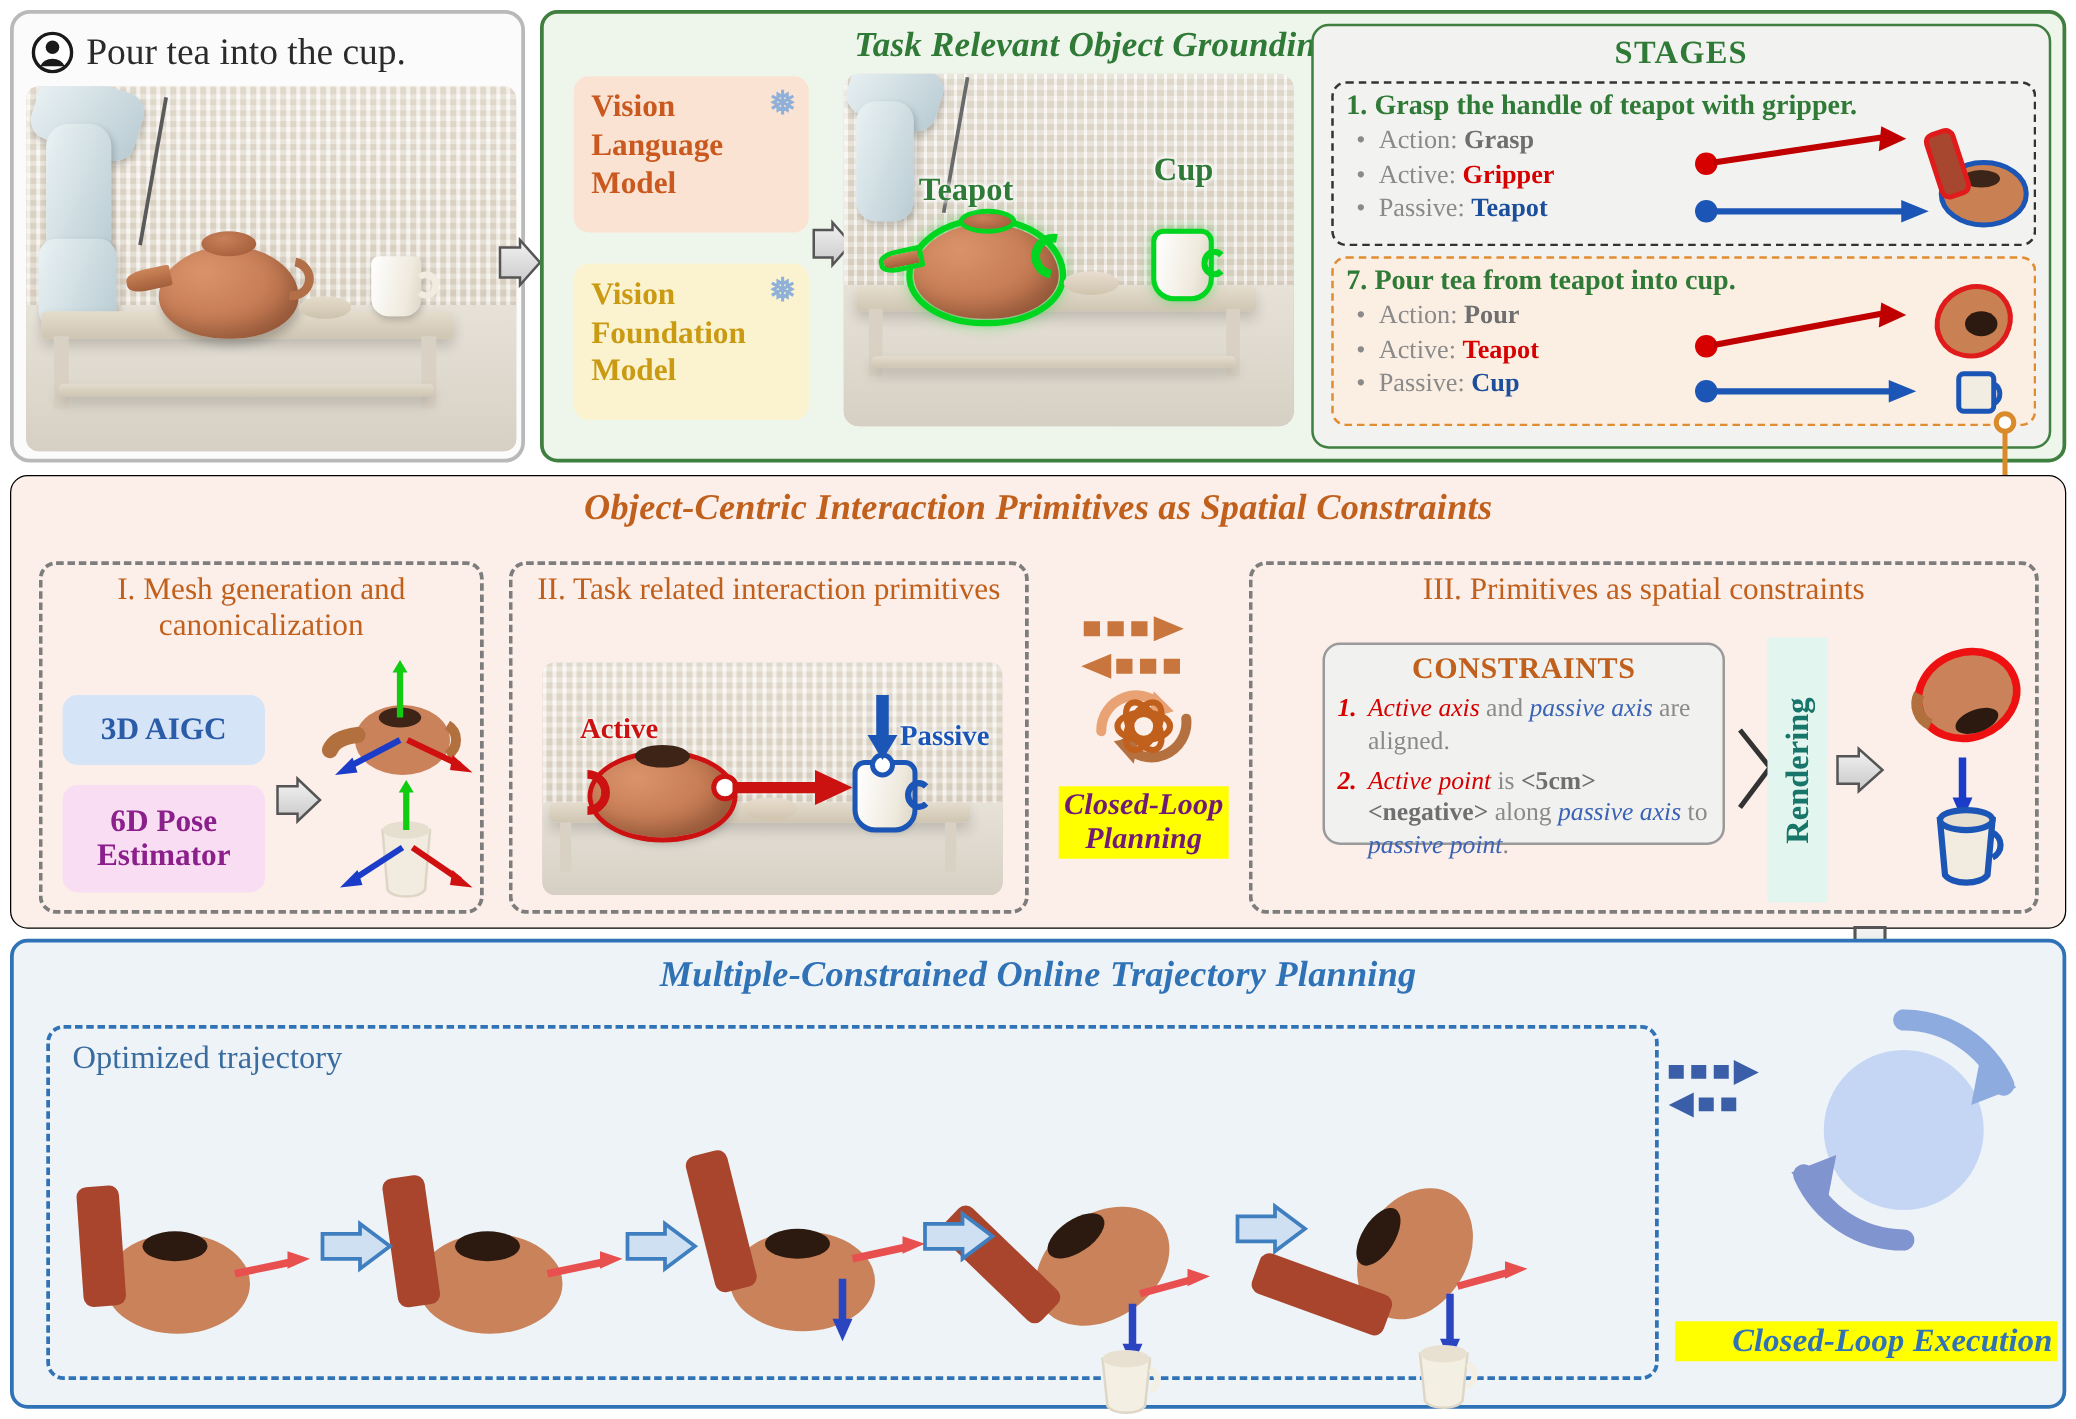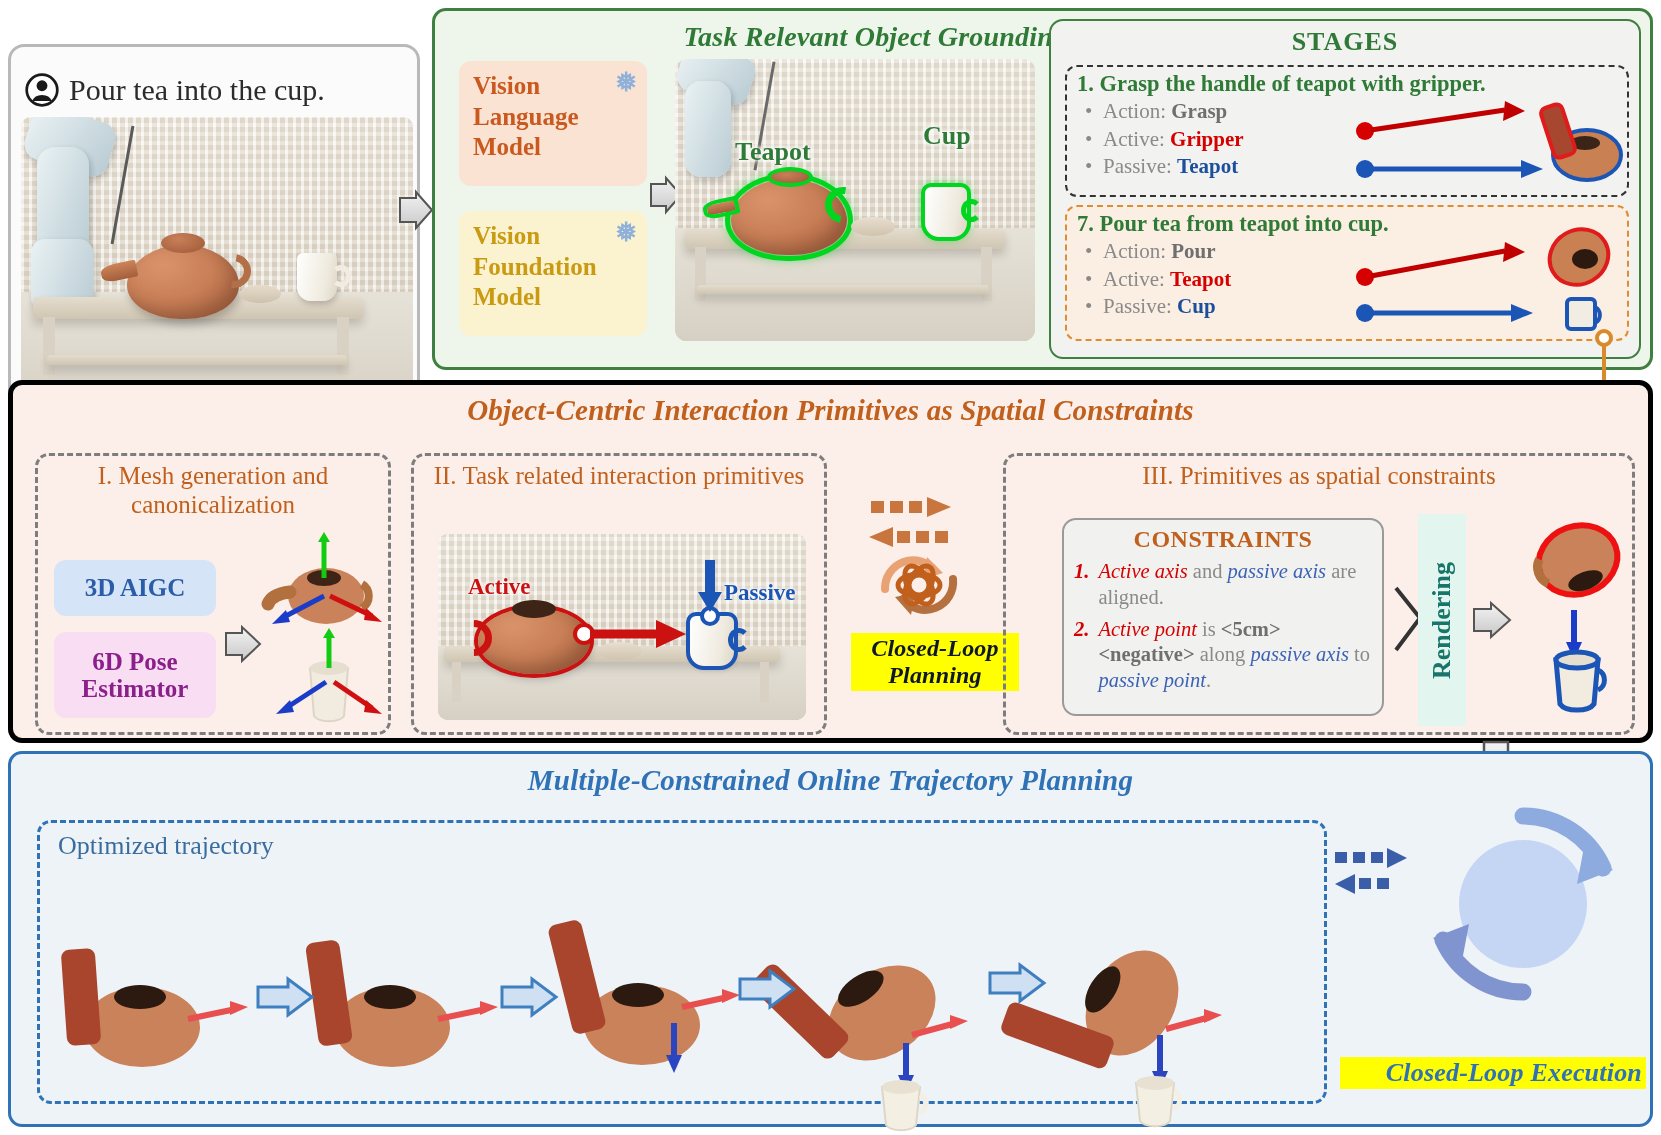--- a/index.html
+++ b/index.html
@@ -13,21 +13,21 @@
   .page { position: absolute; inset: 0; padding: 8px; }
 
   
   .panel { position: absolute; border-radius: 14px; }
   .title-italic { font-style: italic; font-weight: bold; letter-spacing: .2px; }
 
   
   #instruction-panel {
     left: 8px; top: 8px; width: 412px; height: 362px;
     border: 3px solid #b9b9b9; background: #fbfbfb;
-    border-radius: 16px; padding: 20px 10px; margin-top: 36px;
+    border-radius: 16px; padding: 8px 10px;
   }
   .instr-head { display: flex; align-items: center; gap: 10px; height: 46px; padding-left: 4px;}
   .instr-text { font-size: 30px; color: #2b2b2b; }
   .avatar { width: 34px; height: 34px; flex: 0 0 34px; }
 
   .photo {
     border-radius: 10px; overflow: hidden; position: relative;
     background: linear-gradient(175deg,#e9e3d8 0%, #ded6c8 38%, #cfc6b6 70%, #c2b9a8 100%);
   }
   #instr-photo { width: 392px; height: 292px; margin-top: 4px; }
@@ -106,57 +106,57 @@
   .stage-list { list-style:none; margin-top: 1px; }
   .stage-list li { font-size: 21px; color:#8a8a8a; line-height: 1.31; padding-left: 26px; position:relative; }
   .stage-list li::before { content:"•"; position:absolute; left: 8px; color:#8a8a8a; }
   .v-grey { color:#6f6f6f; font-weight:bold; }
   .v-red { color:#d60000; font-weight:bold; }
   .v-blue { color:#1b4f9c; font-weight:bold; }
 
   
   #primitives-panel {
     left: 8px; top: 380px; width: 1645px; height: 363px;
-    border: 5px solid #000000; background: #fcefe9;
+    border: 1px solid #000000; background: #fcefe9;
   }
   #primitives-title { text-align:center; color:#c1601d; font-size: 29px; margin-top: 9px; }
   .sub-box { position:absolute; border: 3px dashed #7d7d7d; border-radius: 14px; }
   #sub-I { left: 22px; top: 68px; width: 356px; height: 282px; }
   #sub-II { left: 398px; top: 68px; width: 416px; height: 282px; }
   #sub-III { left: 990px; top: 68px; width: 632px; height: 282px; }
   .sub-title { text-align:center; color:#c1601d; font-size: 25px; line-height: 1.14; padding: 6px 8px 0; }
 
   .tag-chip { position:absolute; border-radius: 12px; font-size: 25px; font-weight:bold;
      display:flex; align-items:center; justify-content:center; text-align:center; line-height:1.1; }
   #aigc-chip { left: 16px; top: 104px; width: 162px; height: 56px; background:#d6e4f7; color:#2a5ca8; }
   #pose-chip { left: 16px; top: 176px; width: 162px; height: 86px; background:#f9ddf2; color:#8b1f8b; }
 
   #constraints-box {
-    position:absolute; left: 56px; top: 62px; width: 322px; height: 198px;
+    position:absolute; left: 56px; top: 62px; width: 322px; height: 162px;
     border: 2px solid #9a9a9a; border-radius: 14px; background:#f1f1ef; padding: 6px 10px;
   }
   #constraints-title { text-align:center; color:#c1601d; font-size: 24px; font-weight:bold; letter-spacing:.5px;}
   .c-item { font-size: 20.5px; color:#8a8a8a; line-height:1.26; display:flex; gap:9px; margin-top: 6px; }
   .c-num { color:#d60000; font-style:italic; font-weight:bold; flex:0 0 auto; }
   .i-red { color:#d60000; font-style:italic; }
   .i-blue { color:#3a62b5; font-style:italic; }
   .b-grey { color:#6f6f6f; font-weight:bold; }
 
   #rendering-strip {
     position:absolute; left: 412px; top: 58px; width: 48px; height: 212px;
     background:#e2f5ef; display:flex; align-items:center; justify-content:center;
   }
   #rendering-strip span {
     writing-mode: vertical-rl; transform: rotate(180deg);
     font-size: 26px; font-weight:bold; color:#17756a;
   }
 
   #closed-loop-plan {
-    position:absolute; left: 838px; top: 248px; width: 168px;
-    background:#ffff00; color:#0f172a; font-size: 24px; text-align:center; line-height:1.12;
+    position:absolute; left: 838px; top: 248px; width: 136px;
+    background:#ffff00; color:#701a75; font-size: 24px; text-align:center; line-height:1.12;
     padding: 2px 3px;
   }
 
   
   #trajectory-panel {
     left: 8px; top: 751px; width: 1645px; height: 376px;
     border: 3px solid #2f72b5; background: #eef3f8;
   }
   #trajectory-title { text-align:center; color:#2f72b5; font-size: 29px; margin-top: 10px; }
   #traj-inner {

